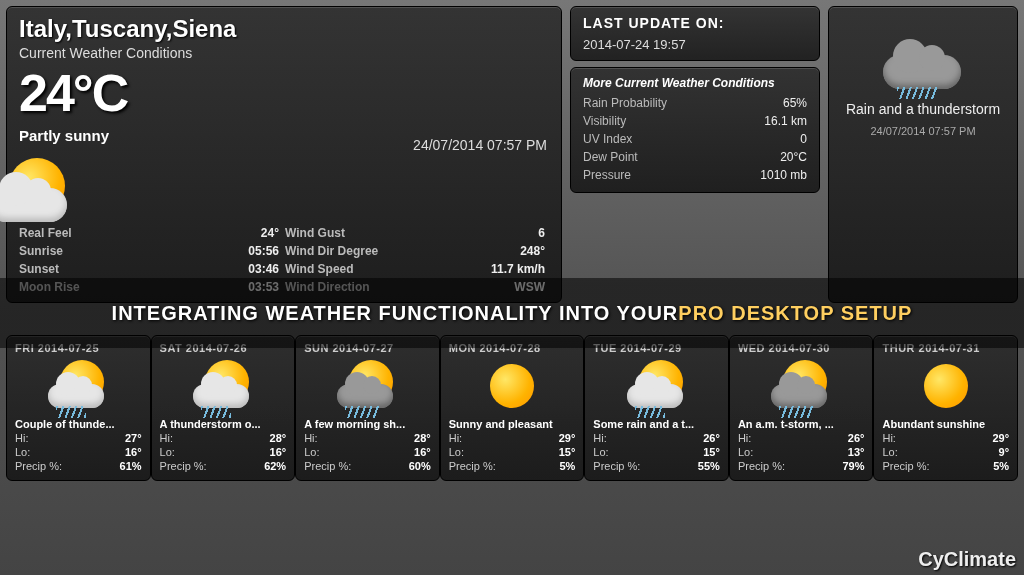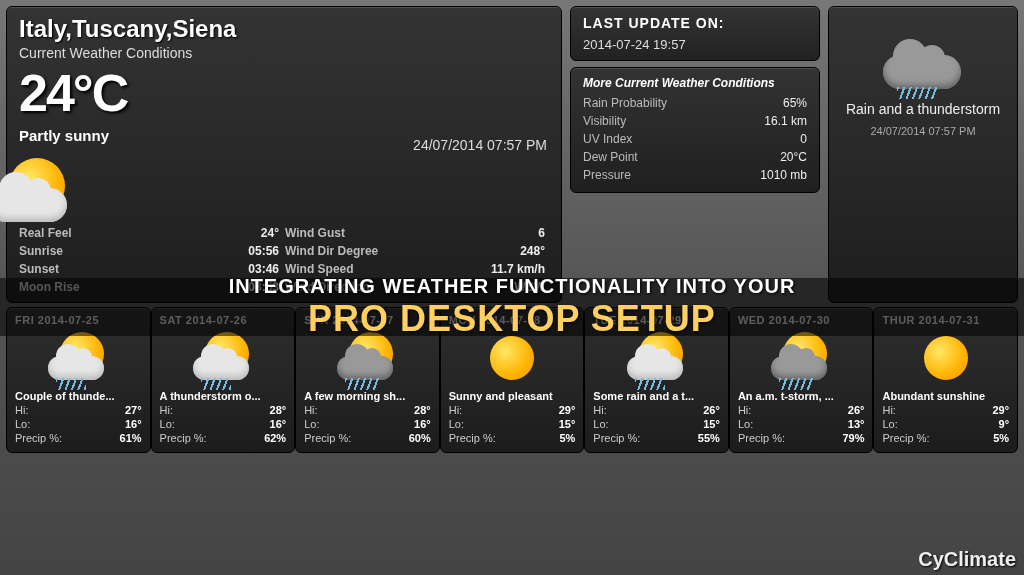--- a/index.html
+++ b/index.html
@@ -31,33 +31,33 @@
 .row span:last-child { color:#eee; }
 .rightcol { width:250px; display:flex; flex-direction:column; gap:6px; }
 .update { padding:8px 12px; }
 .update h4 { font-size:14px; letter-spacing:1px; font-weight:bold; }
 .update .ts { font-size:13px; margin-top:6px; color:#ddd;}
 .more { padding:8px 12px; font-size:12px;}
 .more h4 { font-size:12px; font-weight:bold; margin-bottom:4px;font-style:italic;}
 .side { width:190px; padding:8px; text-align:center; position:relative;}
 .side .desc { font-size:14px; font-weight:normal; margin-top:6px; color:#eee;}
 .side .ts { font-size:11px; color:#aaa; margin-top:8px;}
-.forecast { display:flex; gap:0; padding:0 6px 6px 6px; }
+.forecast { display:flex; gap:0; padding:0 6px 6px 6px;margin-top:28px; }
 .day { flex:1; padding:6px 8px 8px 8px; display:flex; flex-direction:column; }
 .day h5 { font-size:11px; color:#ccc; letter-spacing:0.5px; font-weight:bold; margin-bottom:2px; white-space:nowrap; overflow:hidden; text-overflow:ellipsis;}
 .day .icon { align-self:center; margin:4px 0; }
 .day .desc { font-size:11px; font-weight:bold; white-space:nowrap; overflow:hidden; text-overflow:ellipsis;}
 .day .r { display:flex; justify-content:space-between; font-size:11px; color:#ccc; margin-top:2px;}
 .day .r span:last-child { color:#fff; font-weight:bold;}
-.overlay { position:absolute; left:0; right:0; top:278px; height:58px;
+.overlay { position:absolute; left:0; right:0; top:278px; height:70px;
   background:linear-gradient(180deg,rgba(0,0,0,0.55),rgba(0,0,0,0.55));
-  display:flex; flex-direction:column; align-items:center; justify-content:center;
+  display:flex; flex-direction:row; align-items:center; justify-content:center;
   text-align:center; text-shadow:1px 1px 3px #000; pointer-events:none;}
 .overlay .l1 { font-size:20px; letter-spacing:1px; font-weight:600;}
-.overlay .l2 { font-size:36px; color:#ffcf60; font-weight:bold; letter-spacing:1px;}
+.overlay .l2 { font-size:20px; color:#ffcf60; font-weight:bold; letter-spacing:1px;}
 .brand { position:absolute; right:8px; bottom:4px; font-size:20px; font-weight:600; color:#eee; text-shadow:1px 1px 2px #000;}
 
 .sun { width:56px; height:56px; border-radius:50%; background:radial-gradient(circle at 35% 35%,#ffe766,#ffb300 60%,#ff9500);}
 .sun.sm { width:44px; height:44px;}
 .cloud { width:78px; height:34px; background:#e6e6e6; border-radius:20px; position:relative; box-shadow:inset 0 -4px 6px #bbb;}
 .cloud::before,.cloud::after{content:'';position:absolute;background:#e6e6e6;border-radius:50%;}
 .cloud::before{width:34px;height:34px;top:-16px;left:10px;}
 .cloud::after{width:26px;height:26px;top:-10px;left:36px;}
 .cloud.sm{width:56px;height:24px;}
 .cloud.sm::before{width:24px;height:24px;top:-12px;left:8px;}

